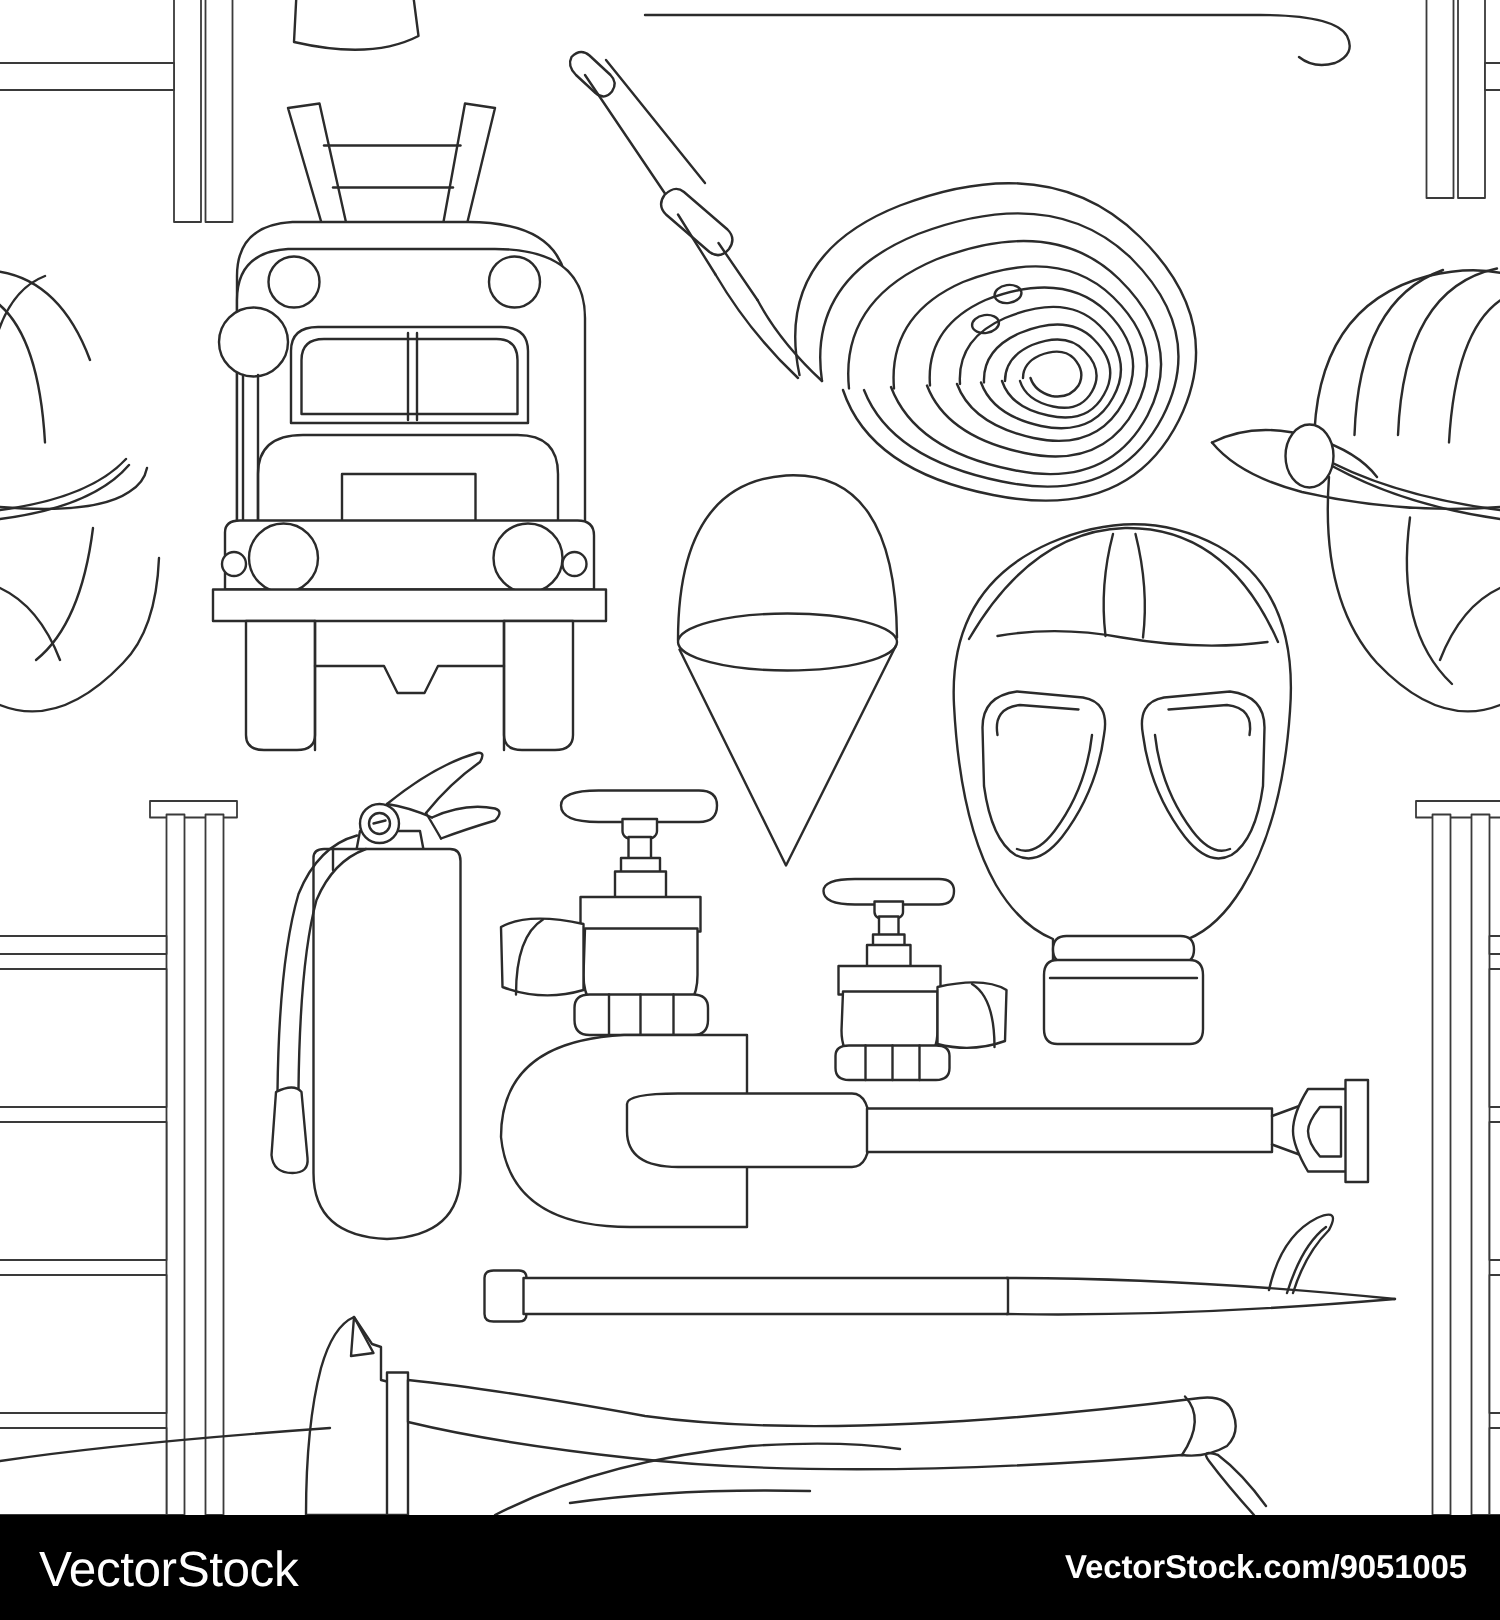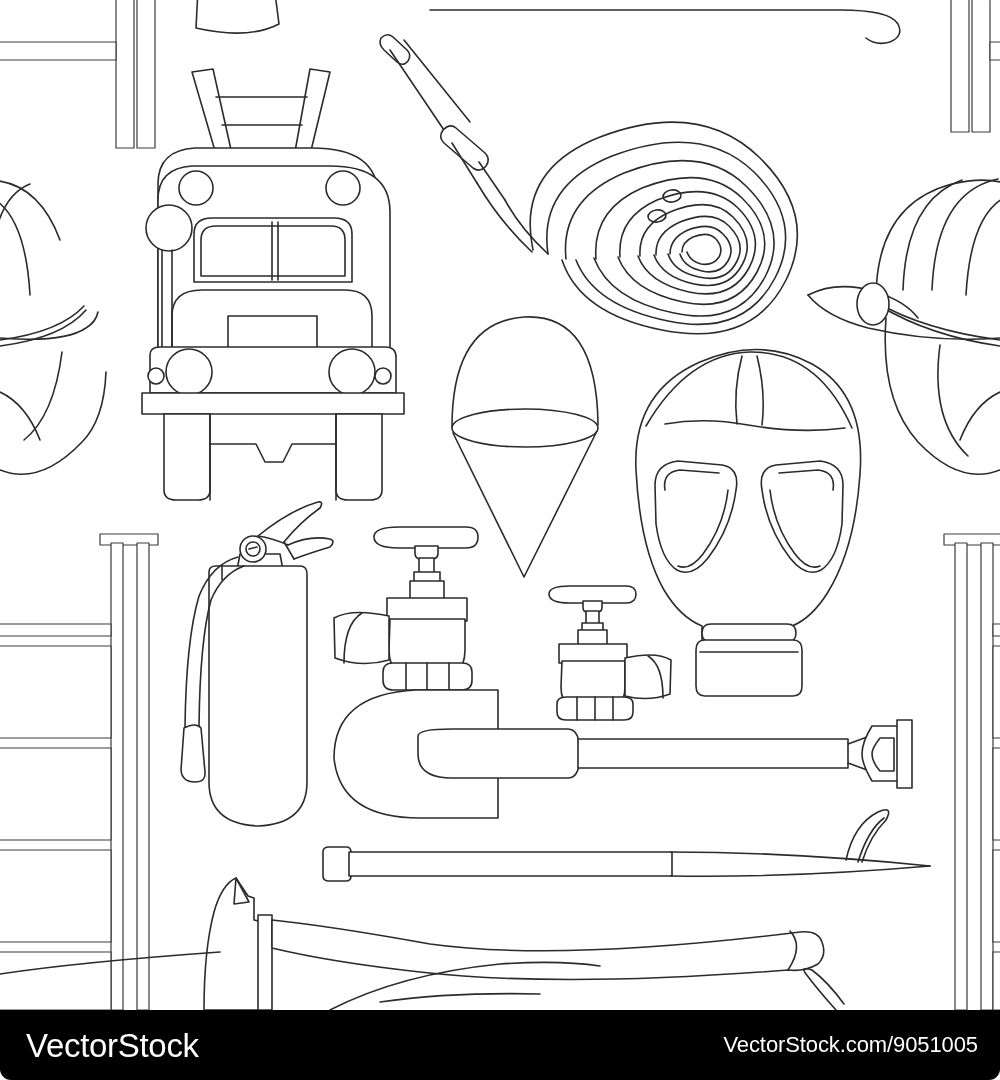--- a/index.html
+++ b/index.html
@@ -10,21 +10,20 @@
   }
   body {
     font-family: "Liberation Sans", sans-serif;
   }
   #stage {
     position: relative;
     width: 1000px;
     height: 1080px;
     background: #ffffff;
     overflow: hidden;
-    border-radius: 11px;
   }
   #artboard {
     position: absolute;
     left: 0;
     top: 0;
     width: 1000px;
     height: 1010px;
     background: #ffffff;
     overflow: hidden;
   }
@@ -73,21 +72,21 @@
     font-size: 33px;
     font-weight: 400;
     letter-spacing: -0.3px;
     line-height: 1;
     white-space: nowrap;
   }
   #footer-url {
     color: #ffffff;
     font-family: "Liberation Sans", sans-serif;
     font-size: 22px;
-    font-weight: 400;
+    font-weight: 700;
     letter-spacing: -0.1px;
     line-height: 1;
     white-space: nowrap;
   }
 </style>
 </head>
 <body>
 
 <div id="stage">
 

